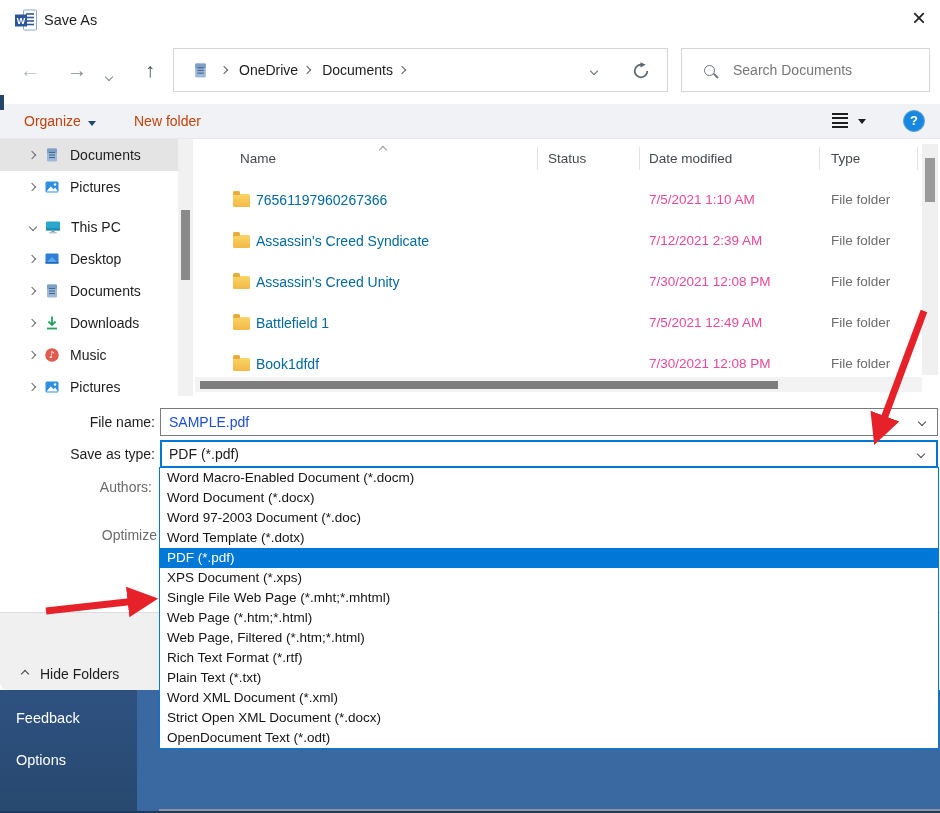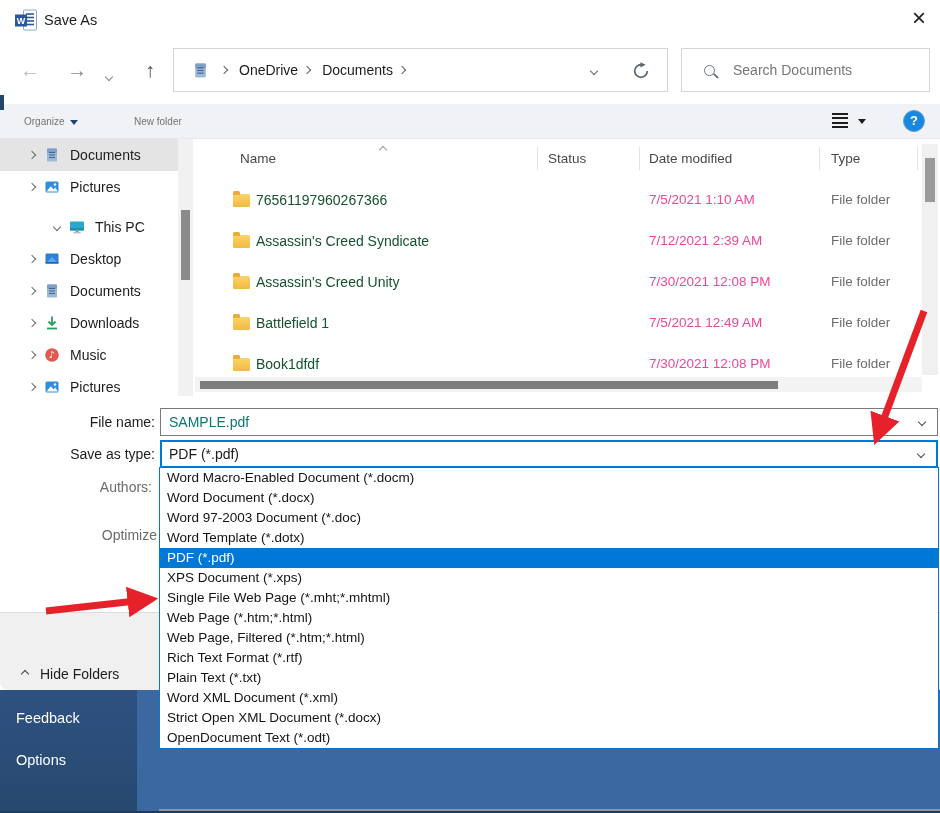--- a/index.html
+++ b/index.html
@@ -24,58 +24,58 @@
   .chv { display:inline-block; width:6px; height:6px; border-style:solid; border-color:currentColor; border-width:0 1.5px 1.5px 0; }
   .chv.r { transform:rotate(-45deg); }
   .chv.d { transform:rotate(45deg); }
   .chv.u { transform:rotate(-135deg); }
 
   .mag { position:relative; width:11px; height:11px; border:1.7px solid #6d7680; border-radius:50%; display:inline-block; }
   .mag::after { content:""; position:absolute; width:6px; height:1.7px; background:#6d7680; transform:rotate(45deg); right:-5px; bottom:-2px; }
 
   
   .toolbar { left:0; top:104px; width:940px; height:35px; background:#f0f2f5; border-bottom:1px solid #e6e8ea; }
-  .tb-text { font-size:10px; color:#737373; line-height:35px; cursor:pointer; }
+  .tb-text { font-size:14px; color:#c2410c; line-height:35px; cursor:pointer; }
   .tri-d { width:0; height:0; border-left:4px solid transparent; border-right:4px solid transparent; border-top:5px solid #22456e; display:inline-block; }
   .vlines span { display:block; width:16px; height:1.8px; background:#1d1d1d; margin-bottom:2.6px; }
   .helpbtn { width:22px; height:22px; border-radius:50%; background:#1787e0; border:1px solid #5c9fd6; color:#fff; font-size:13px; font-weight:bold; text-align:center; line-height:20px; cursor:pointer; }
 
   
   .sidebar { left:0; top:139px; width:178px; height:257px; overflow:hidden; background:#fff; }
   .side-item { position:relative; height:32px; display:flex; align-items:center; cursor:pointer; }
   .side-item.sel { background:#e4e4e4; }
   .side-item.gap { margin-top:8px; }
   .side-item .schv { color:#6a6a6a; margin-right:9px; }
-  .side-item.ind0 { padding-left:30px;margin-left:24px; }
+  .side-item.ind0 { padding-left:30px; }
   .side-item.ind1 { padding-left:29px; }
   .sicon { width:17px; height:17px; margin-right:9px; display:inline-flex; }
   .slabel { font-size:14px; color:#1d1d1d; }
   .side-scroll { left:178px; top:139px; width:15px; height:257px; background:#f1f1f1; }
   .side-thumb { left:3px; top:71px; width:9px; height:70px; background:#8a8a8a; position:absolute; }
 
   
   .hdr { font-size:13.5px; color:#44484d; cursor:pointer; }
   .hsep { width:1px; background:#e3e3e3; top:147px; height:23px; }
   .frow { position:absolute; left:195px; width:727px; height:41px; cursor:pointer; }
   .frow .folder { position:absolute; left:38px; top:14px; }
-  .frow .fname { position:absolute; left:61px; top:12px; font-size:14px; color:#14532d; }
+  .frow .fname { position:absolute; left:61px; top:12px; font-size:14px; color:#0369a1; }
   .frow .fdate { position:absolute; left:454px; top:12px; font-size:13.5px; color:#ec4899; }
   .frow .ftype { position:absolute; left:636px; top:12px; font-size:13.5px; color:#6d6d6d; }
   .folder { width:17px; height:13px; background:linear-gradient(180deg,#fbd467,#f2b945); border-radius:1.5px; position:relative; display:inline-block; }
   .folder::before { content:""; position:absolute; top:-3px; left:0; width:7px; height:4px; background:#e8ab3c; border-radius:1.5px 1.5px 0 0; }
   .list-vscroll { left:922px; top:144px; width:16px; height:231px; background:#f0f0f0; }
   .list-vthumb { position:absolute; left:3px; top:14px; width:10px; height:44px; background:#9a9a9a; }
   .list-hscroll { left:195px; top:377px; width:727px; height:15px; background:#f3f3f3; }
   .list-hthumb { position:absolute; left:5px; top:4px; width:578px; height:8px; background:#7d7d7d; }
 
   
   .flabel { font-size:14px; color:#1d1d1d; text-align:right; }
   .glabel { font-size:14px; color:#6b6b6b; text-align:right; }
   .fninput { left:160px; top:408px; width:778px; height:28px; border:1px solid #7a7a7a; background:#fff; }
-  .fninput input { border:none; outline:none; width:720px; height:26px; padding-left:8px; font-family:"Liberation Sans",sans-serif; font-size:14px; color:#0f766e; background:transparent; }
+  .fninput input { border:none; outline:none; width:720px; height:26px; padding-left:8px; font-family:"Liberation Sans",sans-serif; font-size:14px; color:#1d4ed8; background:transparent; }
   .combo { left:160px; top:440px; width:778px; height:28px; border:2px solid #0078d7; background:#fff; line-height:24px; font-size:14px; color:#1d1d1d; padding-left:7px; cursor:pointer; }
   .box-chv { position:absolute; right:12px; top:11px; color:#4a4a4a; }
 
   
   .dropdown { left:159px; top:467px; width:780px; border:1px solid #0078d7; background:#fff; z-index:6; }
   .opt { height:20px; line-height:20px; font-size:13.5px; color:#141414; padding-left:7px; white-space:nowrap; cursor:pointer; }
   .opt.sel { background:#0078d7; color:#fff; }
 
   
   .footerbar { left:0; top:612px; width:940px; height:78px; background:#f0f0f0; border-top:1px solid #dcdcdc; border-bottom-left-radius:8px; z-index:2; }

